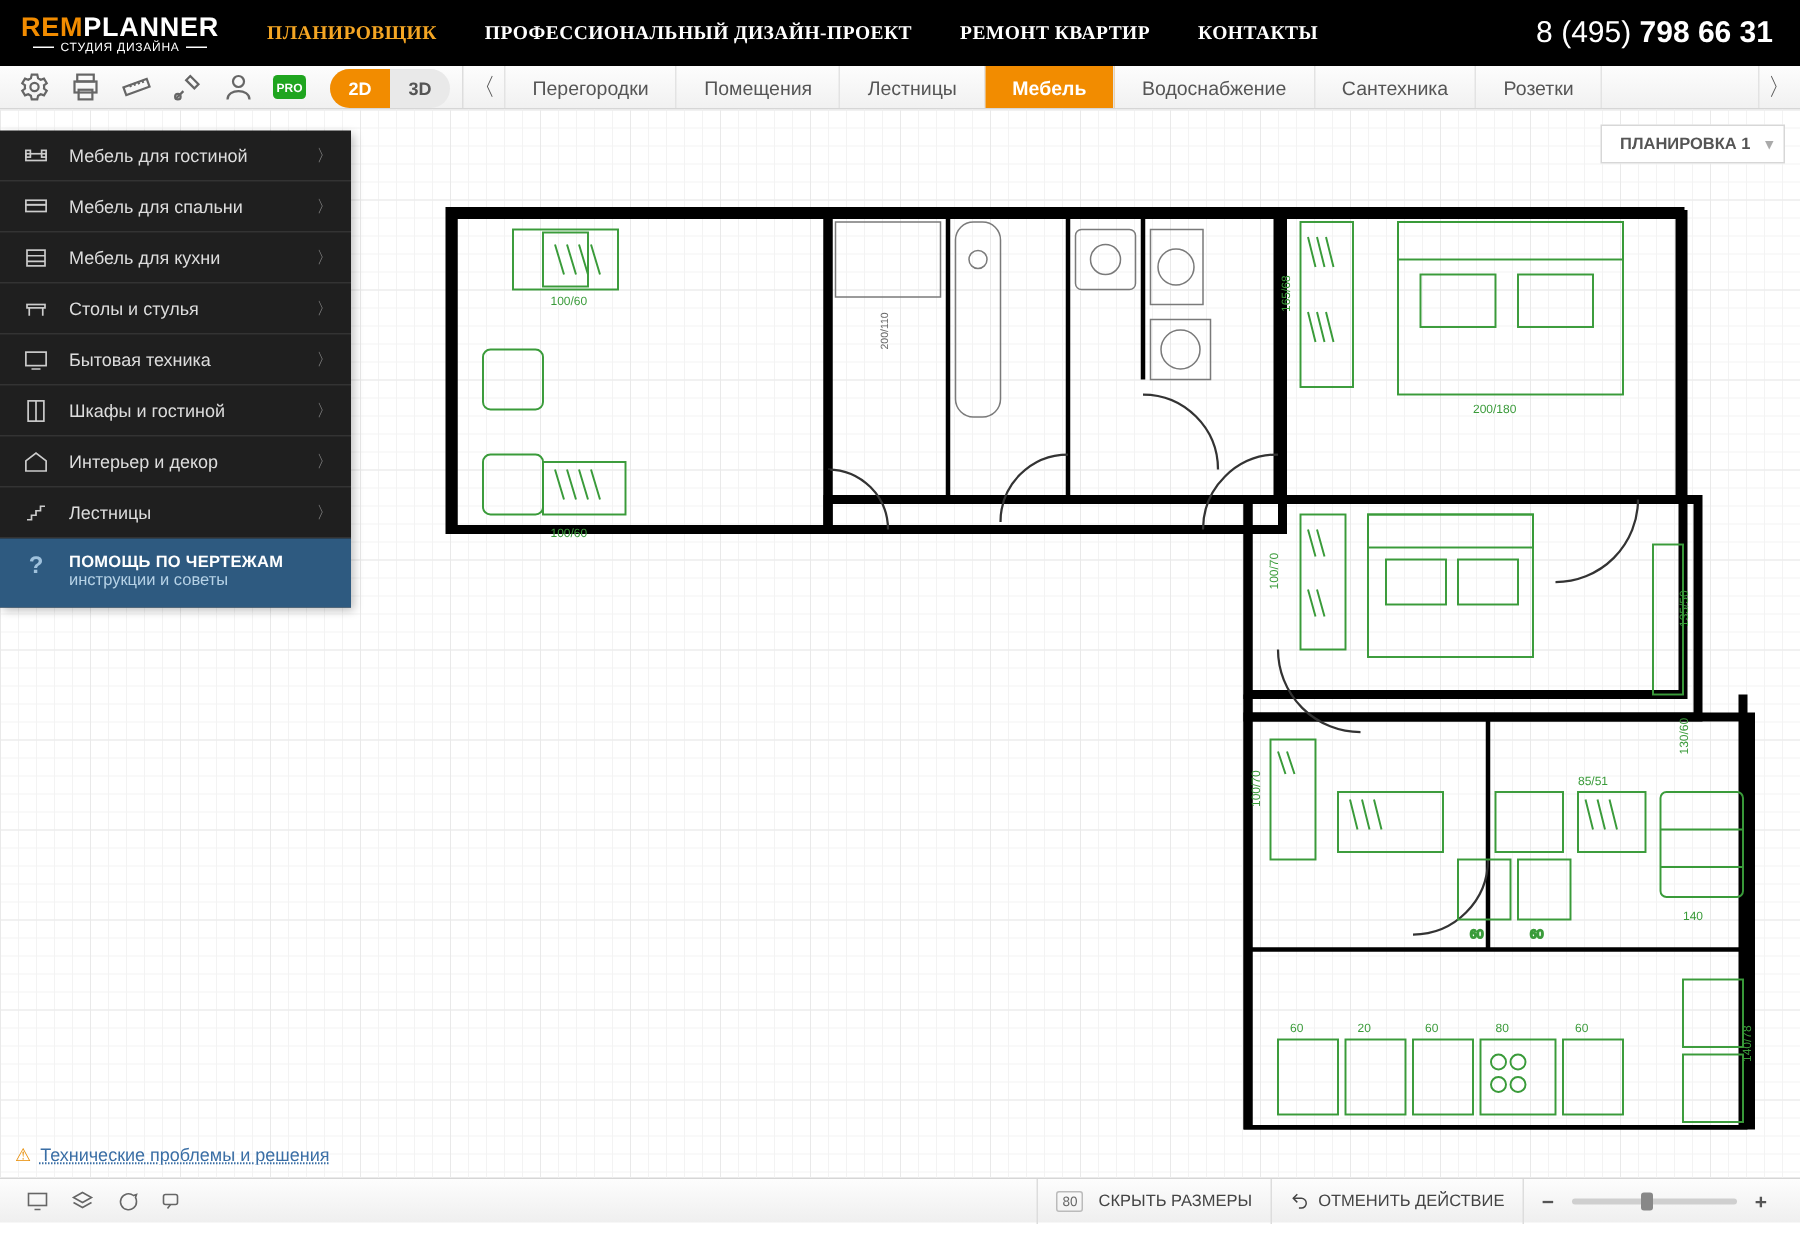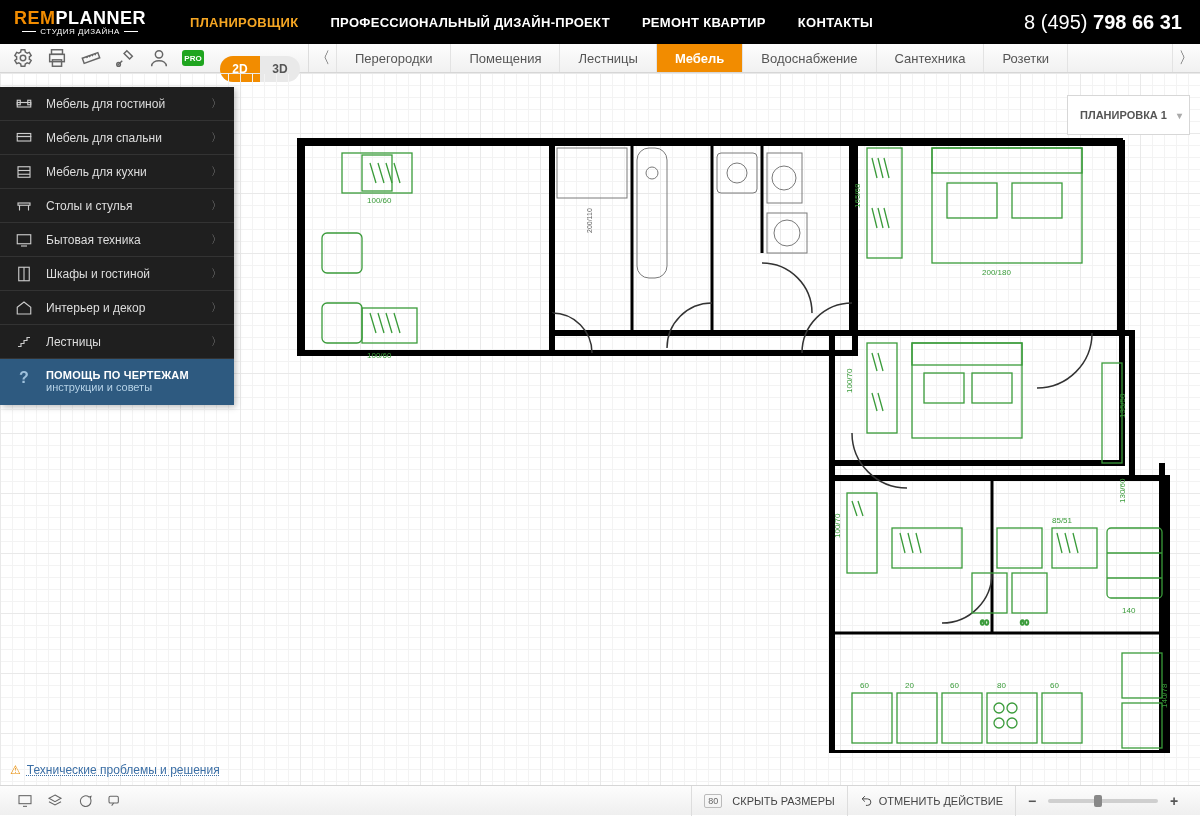--- a/index.html
+++ b/index.html
@@ -1,36 +1,36 @@
 <!DOCTYPE html>
 <html><head>
 <meta charset="utf-8">
 <style>
   * { box-sizing: border-box; margin: 0; padding: 0; }
   html, body { width: 1200px; height: 828px; font-family: Arial, Helvetica, sans-serif; overflow: hidden; background: #fff; }
   
   .header { height: 44px; background: #000; display: flex; align-items: center; padding: 0 18px 0 14px; }
-  .logo { display: flex; flex-direction: column; align-items: center; margin-right: 44px; }
+  .logo { display: flex; flex-direction: column; align-items: center; margin-right: 32px; }
   .logo-top { font-size: 18px; font-weight: 800; letter-spacing: 0.5px; line-height: 18px; }
   .logo-top .rem { color: #f28c00; }
   .logo-top .planner { color: #fff; }
   .logo-sub { color: #fff; font-size: 8px; letter-spacing: 0.5px; position: relative; display: flex; align-items: center; gap: 4px; }
   .logo-sub::before, .logo-sub::after { content: ""; width: 14px; height: 1px; background:#fff; }
-  .nav { display: flex; gap: 32px; }
+  .nav { display: flex; gap: 32px; font-family: Liberation Serif, serif; }
   .nav a { color: #fff; font-size: 13px; font-weight: 700; text-decoration: none; letter-spacing: 0.3px; }
   .nav a.active { color: #f5a623; }
   .phone { margin-left: auto; color: #fff; font-size: 20px; font-weight: 400; }
   .phone b { font-weight: 700; }
   
   .toolbar { height: 29px; background: linear-gradient(#fdfdfd,#f1f1f1); border-bottom: 1px solid #d6d6d6; display: flex; align-items: stretch; }
   .tool-icons { display: flex; align-items: center; padding: 0 6px; }
   .ticon { width: 34px; height: 42px; display: flex; align-items: center; justify-content: center; color: #666; cursor: pointer; }
   .ticon svg { width: 22px; height: 22px; }
   .pro-badge { width: 22px; height: 16px; background: #1fa51f; color: #fff; font-size: 8px; font-weight: 700; border-radius: 3px; display: flex; align-items: center; justify-content: center; margin: 0 6px; }
-  .view-toggle { display: flex; align-items: flex-start; margin: 12px 8px 0 4px; }
+  .view-toggle { display: flex; align-items: flex-end; margin: 0 8px 0 4px; }
   .pill { display: flex; background: #e9e9e9; border-radius: 14px; height: 26px; overflow: hidden; }
   .pill span { width: 40px; display: flex; align-items: center; justify-content: center; font-size: 12px; font-weight: 700; color: #555; cursor: pointer; }
   .pill span.active { background: #f28c00; color: #fff; }
   .tab-scroll { display: flex; align-items: stretch; flex: 1; border-left: 1px solid #ddd; }
   .tab-arrow { width: 28px; display: flex; align-items: center; justify-content: center; color: #555; cursor: pointer; border-right: 1px solid #e3e3e3; }
   .tab-arrow:last-child { border-right: none; border-left: 1px solid #e3e3e3; }
   .tabs { display: flex; flex: 1; }
   .tab { padding: 0 18px; display: flex; align-items: center; font-size: 13px; color: #555; border-right: 1px solid #e3e3e3; cursor: pointer; white-space: nowrap; }
   .tab.active { background: #f28c00; color: #fff; font-weight: 600; }
   
@@ -46,21 +46,21 @@
   .sidebar { position: absolute; left: 0; top: 14px; width: 234px; background: #1f1f1f; box-shadow: 2px 2px 6px rgba(0,0,0,0.25); z-index: 5; }
   .side-item { height: 34px; display: flex; align-items: center; padding: 0 12px; color: #ddd; font-size: 12px; border-bottom: 1px solid #333; cursor: pointer; }
   .side-item .sicon { width: 24px; display: flex; align-items: center; justify-content: center; margin-right: 10px; }
   .side-item .sicon svg { width: 18px; height: 18px; stroke:#ccc; fill:none; stroke-width:1.5; }
   .side-item .chev { margin-left: auto; color: #888; font-size: 11px; }
   .side-help { background: #2e5a80; padding: 10px 12px 12px 12px; display: flex; cursor: pointer; }
   .side-help .q { width: 24px; font-size: 16px; color: #9fc1dc; font-weight: 700; text-align: center; margin-right: 10px; }
   .side-help .txt1 { color: #fff; font-size: 11px; font-weight: 700; letter-spacing: 0.2px; }
   .side-help .txt2 { color: #b6d2e6; font-size: 11px; }
   
-  .layout-dd { position: absolute; right: 10px; top: 10px; background: #fff; border: 1px solid #d7d7d7; height: 40px; padding: 0 22px 0 12px; display: flex; align-items: center; font-size: 11px; font-weight: 700; color: #555; cursor: pointer; z-index: 4; margin-top: 12px; }
+  .layout-dd { position: absolute; right: 10px; top: 10px; background: #fff; border: 1px solid #d7d7d7; height: 26px; padding: 0 22px 0 12px; display: flex; align-items: center; font-size: 11px; font-weight: 700; color: #555; cursor: pointer; z-index: 4; }
   .layout-dd::after { content: "▾"; position: absolute; right: 7px; color: #aaa; font-size: 10px; }
   
   .plan { position: absolute; left: 292px; top: 60px; width: 880px; height: 620px; z-index: 2; }
   .plan svg { width: 100%; height: 100%; }
   
   .issues { position: absolute; left: 10px; bottom: 8px; display: flex; align-items: center; gap: 6px; font-size: 12px; z-index: 3; }
   .issues .warn { color: #e88b00; }
   .issues a { color: #3a6ea5; text-decoration: underline dotted; cursor: pointer; }
   
   .bottom { height: 30px; background: linear-gradient(#fdfdfd,#efefef); border-top: 1px solid #d6d6d6; display: flex; align-items: center; padding: 0 10px; font-size: 11px; color: #444; }

